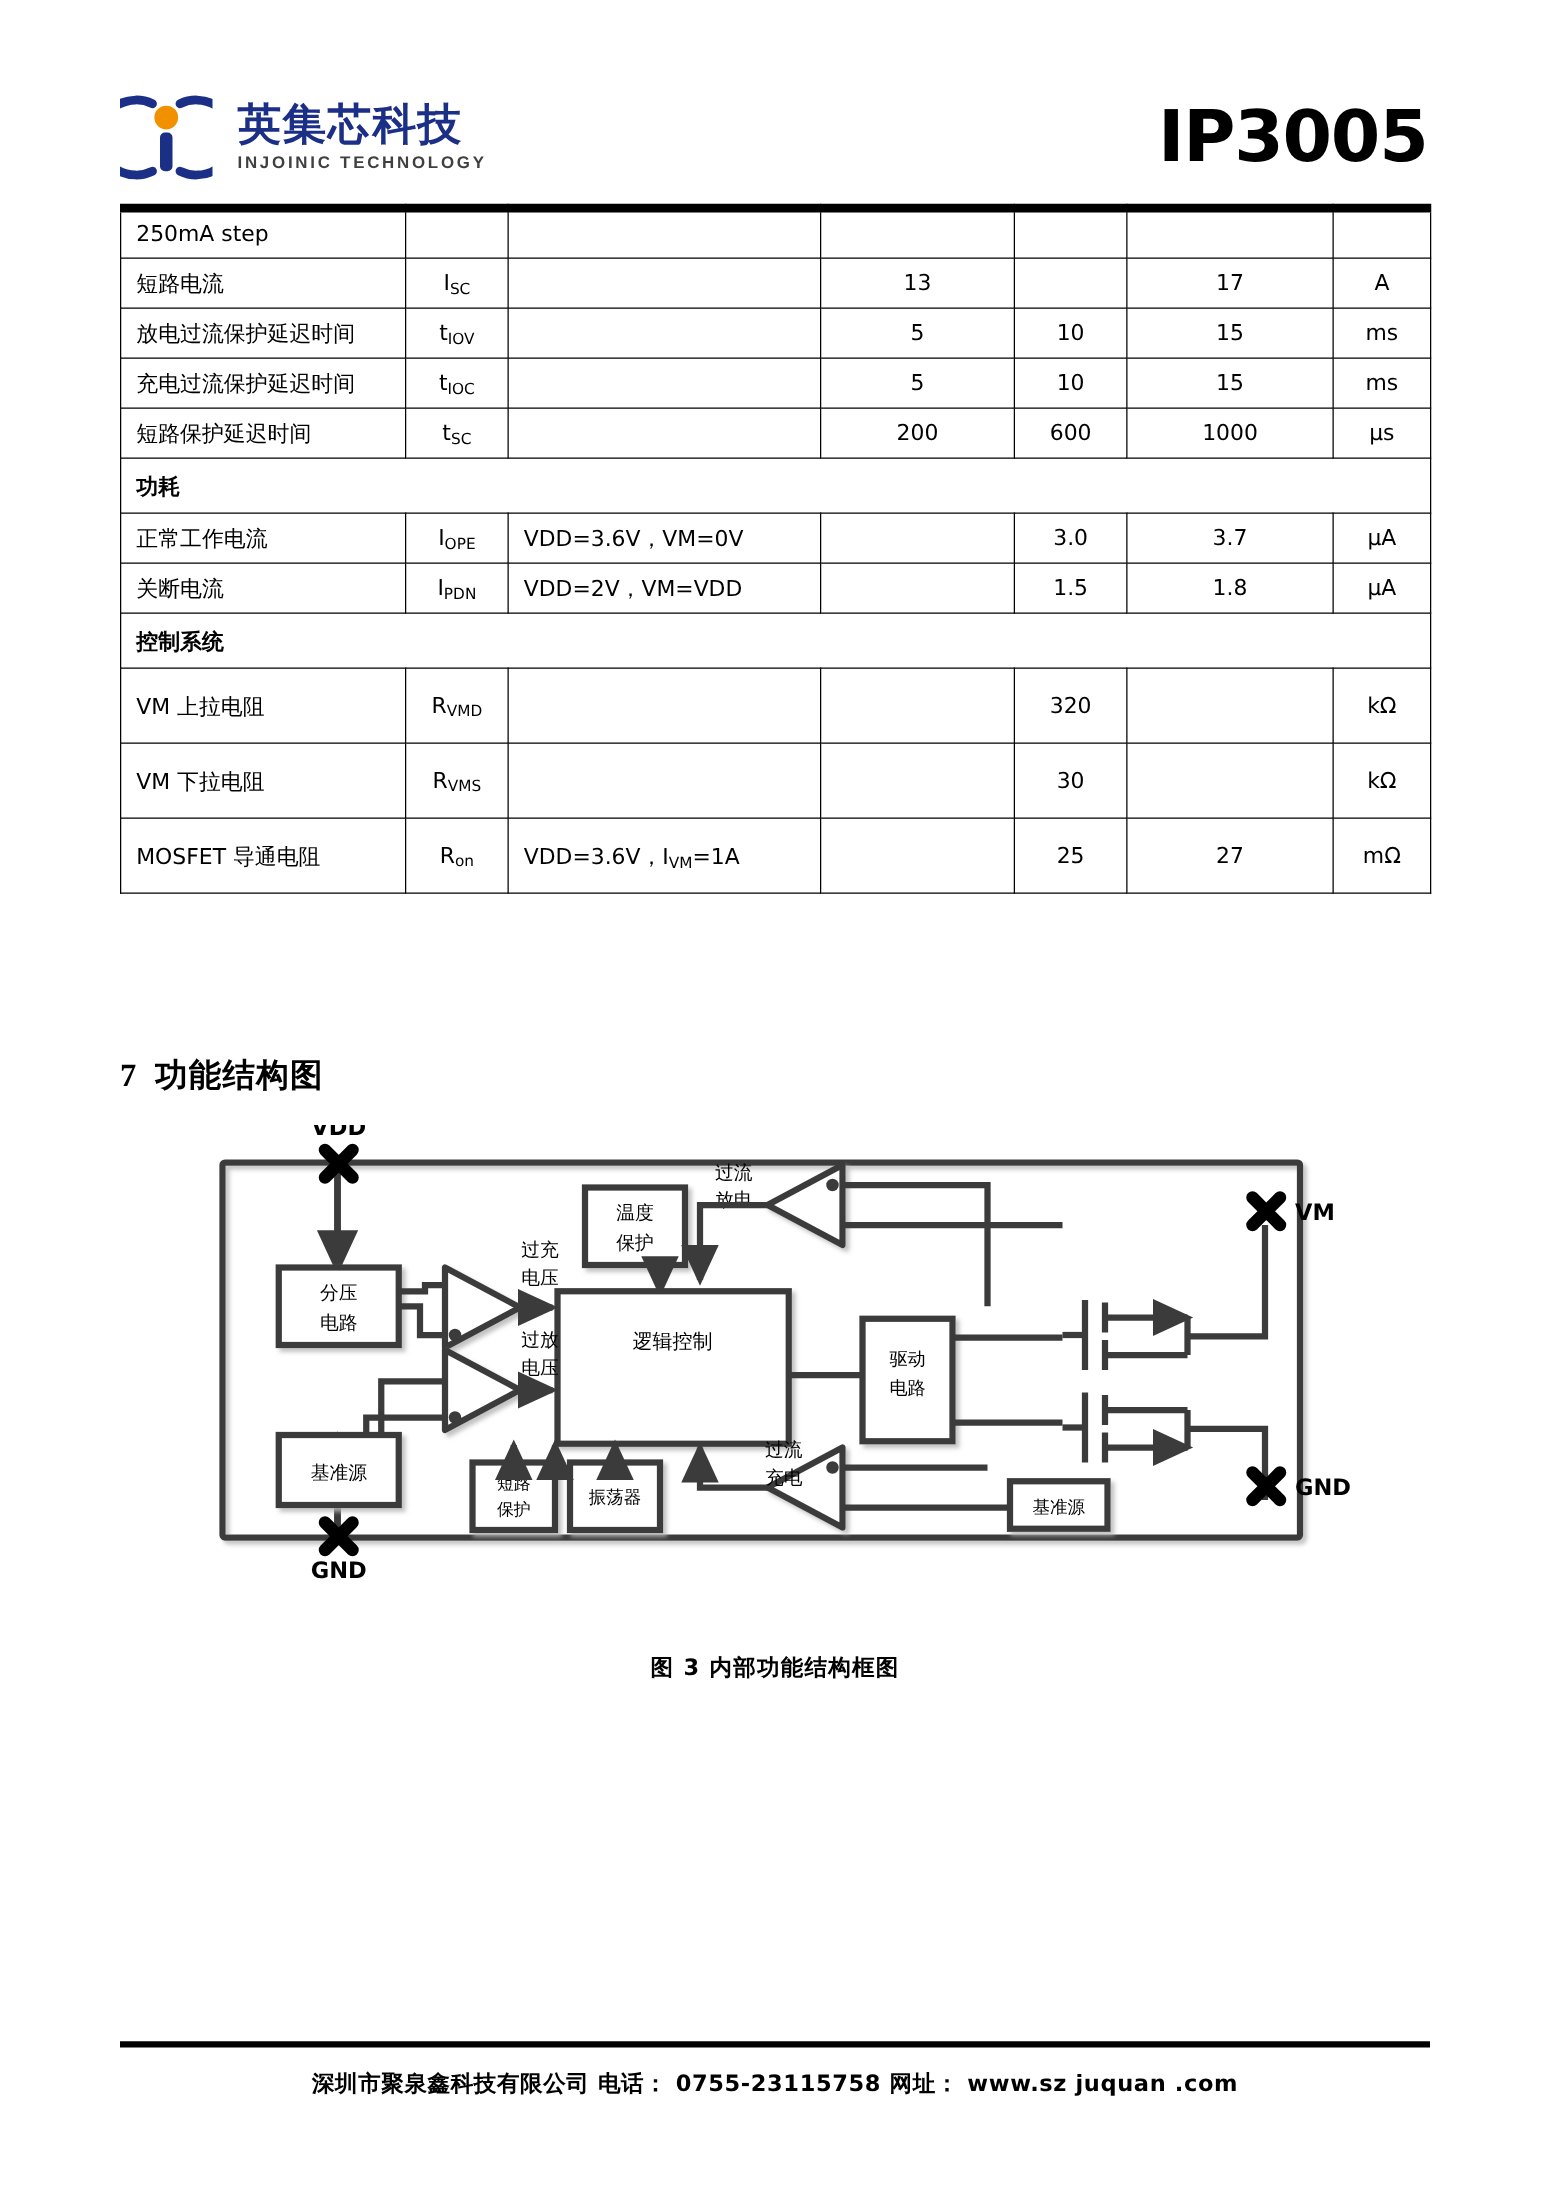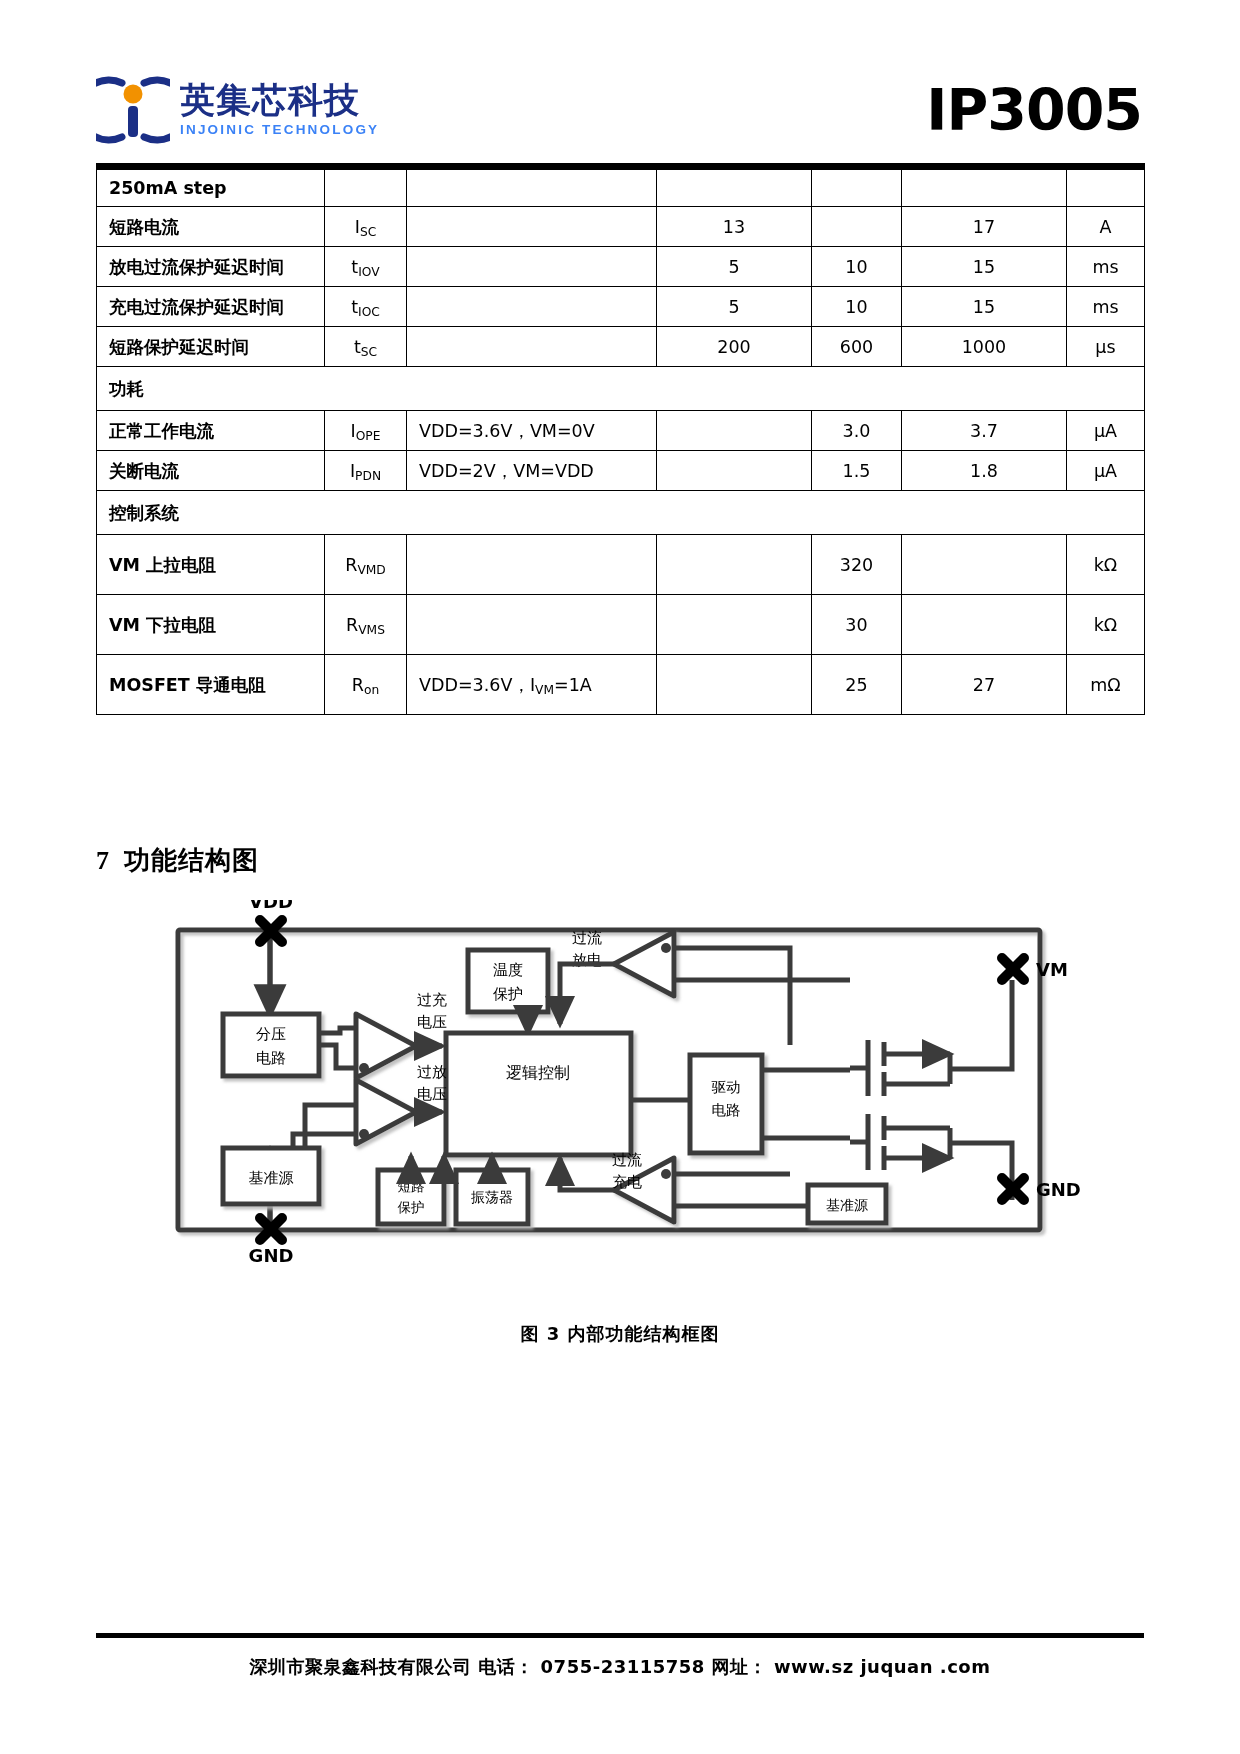--- a/index.html
+++ b/index.html
@@ -30,21 +30,21 @@
     top: 62px;
     width: 1048px;
     height: 96px;
     display: flex;
     align-items: center;
     justify-content: space-between;
   }
   .logo-wrap {
     display: flex;
     align-items: center;
-    gap: 10px;
+    gap: 20px;
   }
   .logo-mark {
     width: 74px;
     height: 74px;
     position: relative;
     flex: none;
   }
   .logo-text {
     display: flex;
     flex-direction: column;
@@ -55,21 +55,21 @@
     font-family: "DejaVu Sans", sans-serif;
     font-size: 35px;
     font-weight: bold;
     color: #1b2f86;
     letter-spacing: 1px;
   }
   .logo-en {
     font-family: "Liberation Sans", sans-serif;
     font-size: 13.5px;
     font-weight: bold;
-    color: #3b82f6;
+    color: #404040;
     letter-spacing: 2.2px;
     margin-top: 5px;
   }
   .part-number {
     font-family: "DejaVu Sans", sans-serif;
     font-size: 57px;
     font-weight: bold;
     color: #000;
     letter-spacing: -1px;
     line-height: 1;
@@ -88,21 +88,21 @@
   }
   .spec-table td {
     border: 1px solid #000;
     font-size: 17.5px;
     font-family: "DejaVu Sans", "Liberation Sans", sans-serif;
     padding: 0 12px;
     vertical-align: middle;
     height: 40px;
     box-sizing: border-box;
   }
-  .c-param   { width: 228px; text-align: left; font-weight: bold; }
+  .c-param   { width: 228px; text-align: left; }
   .c-symbol  { width: 82px;  text-align: center; }
   .c-cond    { width: 250px; text-align: left; }
   .c-min     { width: 155px; text-align: center; margin-top: 46px; }
   .c-typ     { width: 90px;  text-align: center; }
   .c-max     { width: 165px; text-align: center; }
   .c-unit    { width: 78px;  text-align: center; }
 
   tr.tall td { height: 60px; }
   tr.section td {
     font-weight: bold;

